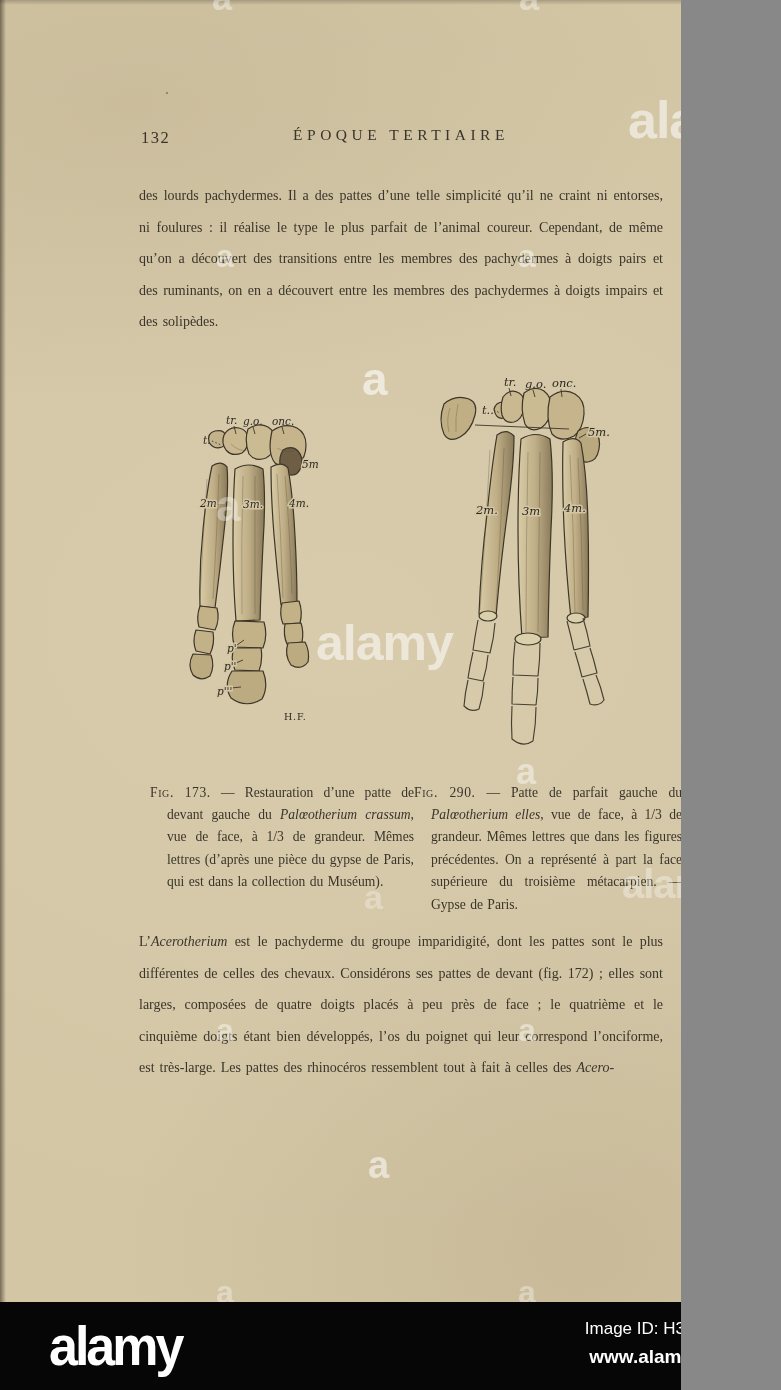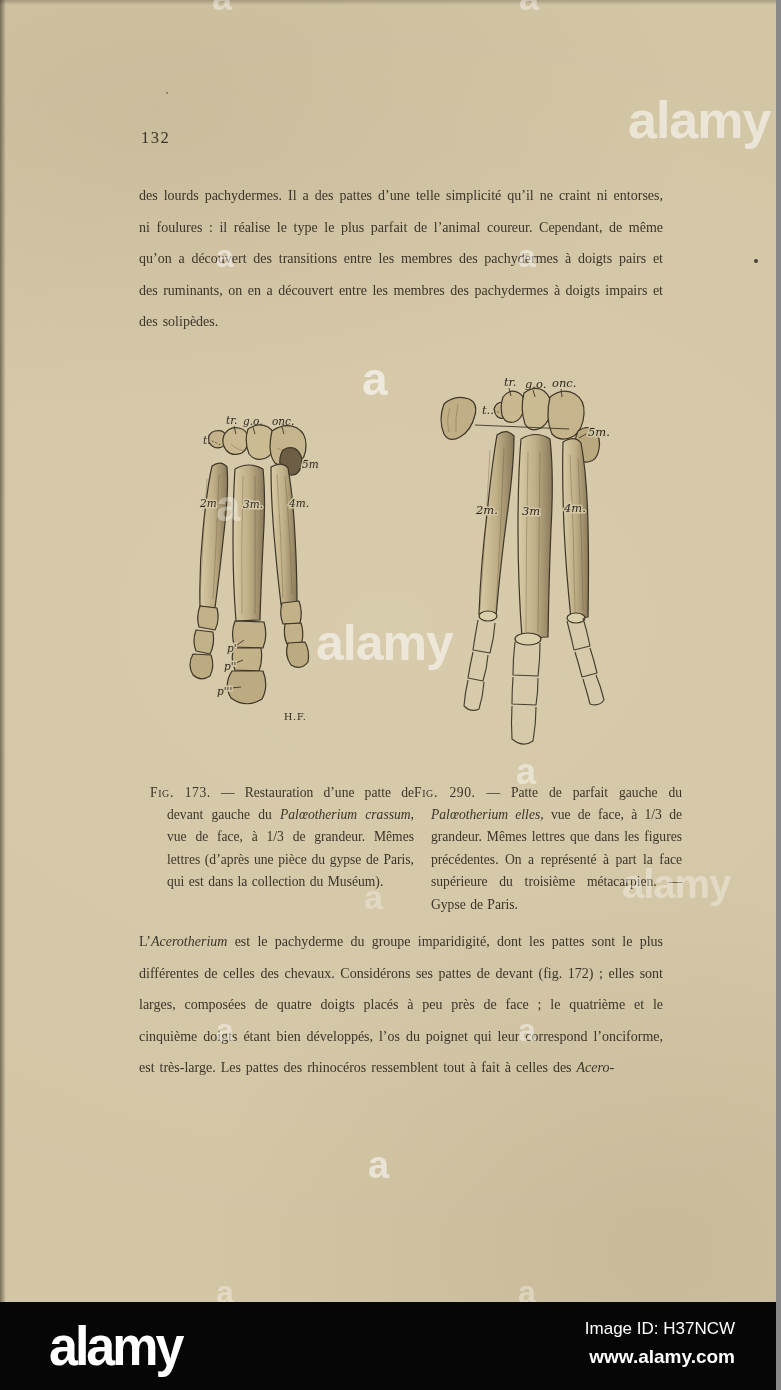--- a/index.html
+++ b/index.html
@@ -1,17 +1,17 @@
 <!DOCTYPE html>
 <html style="--page: #d3c6a5; --ink: #3a352a; --bar-bg: #060606; --bar-text: #ffffff;"><head>
 <meta charset="utf-8">
 <style>
   html,body{margin:0;padding:0;background:#888;}
   #stage{
-    position:relative;width:776px;height:1390px;overflow:hidden;
+    position:relative;width:681px;height:1390px;overflow:hidden;
     background:var(--page,#d3c6a5);
     font-family:"Liberation Serif","DejaVu Serif",serif;
     color:var(--ink,#3a352a);
   }
   
   #stage::before{
     content:"";position:absolute;inset:0;pointer-events:none;
     background:
       radial-gradient(900px 500px at 20% 8%, rgba(120,100,70,.10), rgba(0,0,0,0) 60%),
       radial-gradient(700px 600px at 85% 90%, rgba(120,100,70,.12), rgba(0,0,0,0) 65%),
@@ -65,20 +65,21 @@
 </head>
 <body>
 
 <div id="stage">
 
   <div class="edge-left"></div>
   <div class="edge-top"></div>
 
   <div class="runhead">
     <span class="pagenum">132</span>
+    <span class="headtitle">ÉPOQUE TERTIAIRE</span>
   </div>
 
   <p class="bodytext p1">des lourds pachydermes. Il a des pattes d’une telle simplicité qu’il ne craint ni entorses, ni foulures : il réalise le type le plus parfait de l’animal coureur. Cependant, de même qu’on a découvert des transitions entre les membres des pachydermes à doigts pairs et des ruminants, on en a découvert entre les membres des pachydermes à doigts impairs et des solipèdes.</p>
 
   <svg class="figsvg" style="left:183px;top:404px;" width="155" height="345" viewBox="0 0 155 345">
     <defs>
       <linearGradient id="gA" x1="0" y1="0" x2="1" y2="0">
         <stop offset="0" stop-color="#d8cba6"></stop>
           <stop offset=".5" stop-color="#bfae86"></stop>
           <stop offset="1" stop-color="#8a7a5a"></stop>

